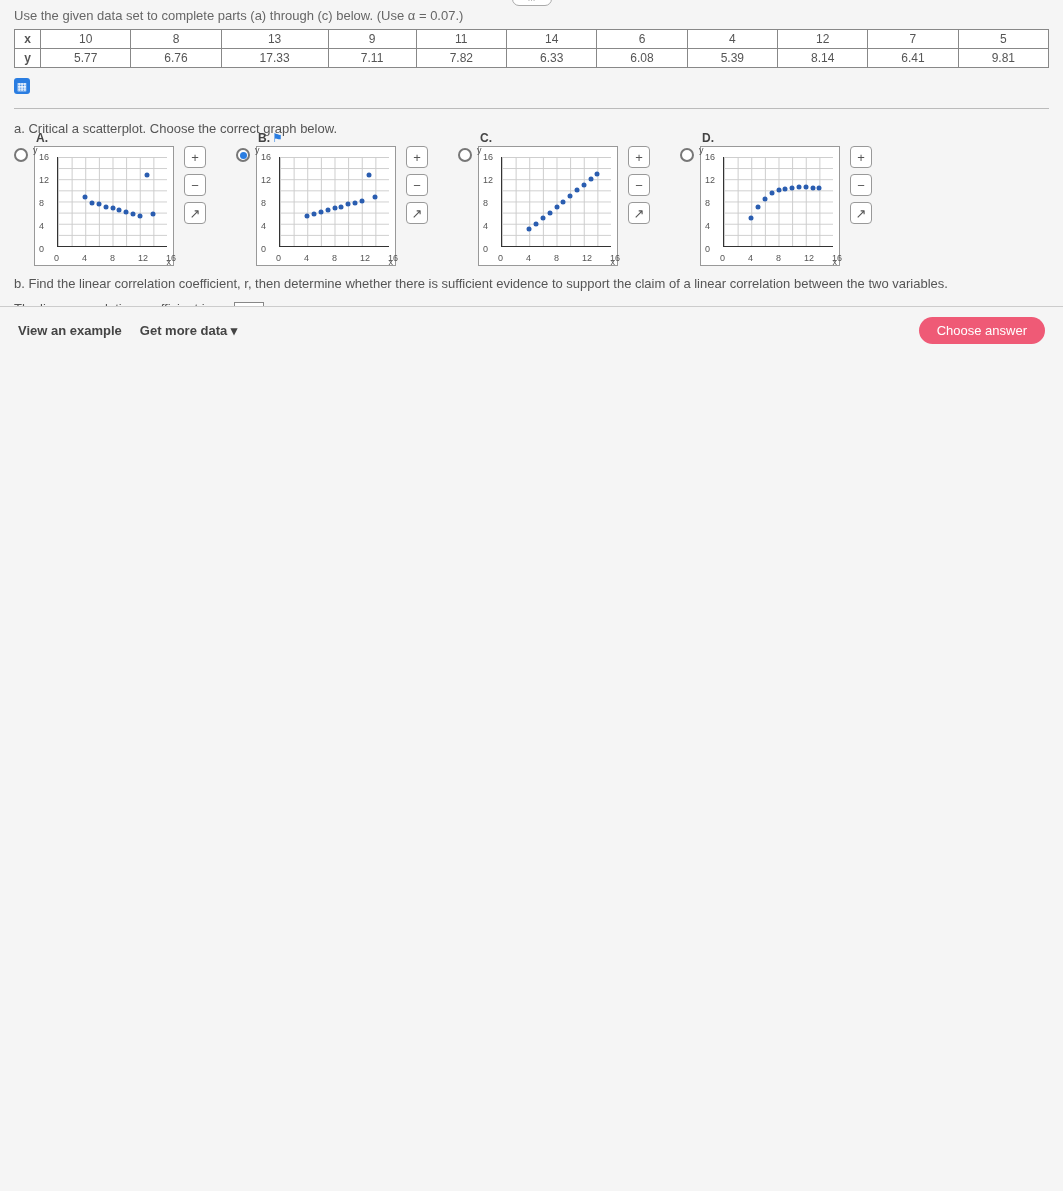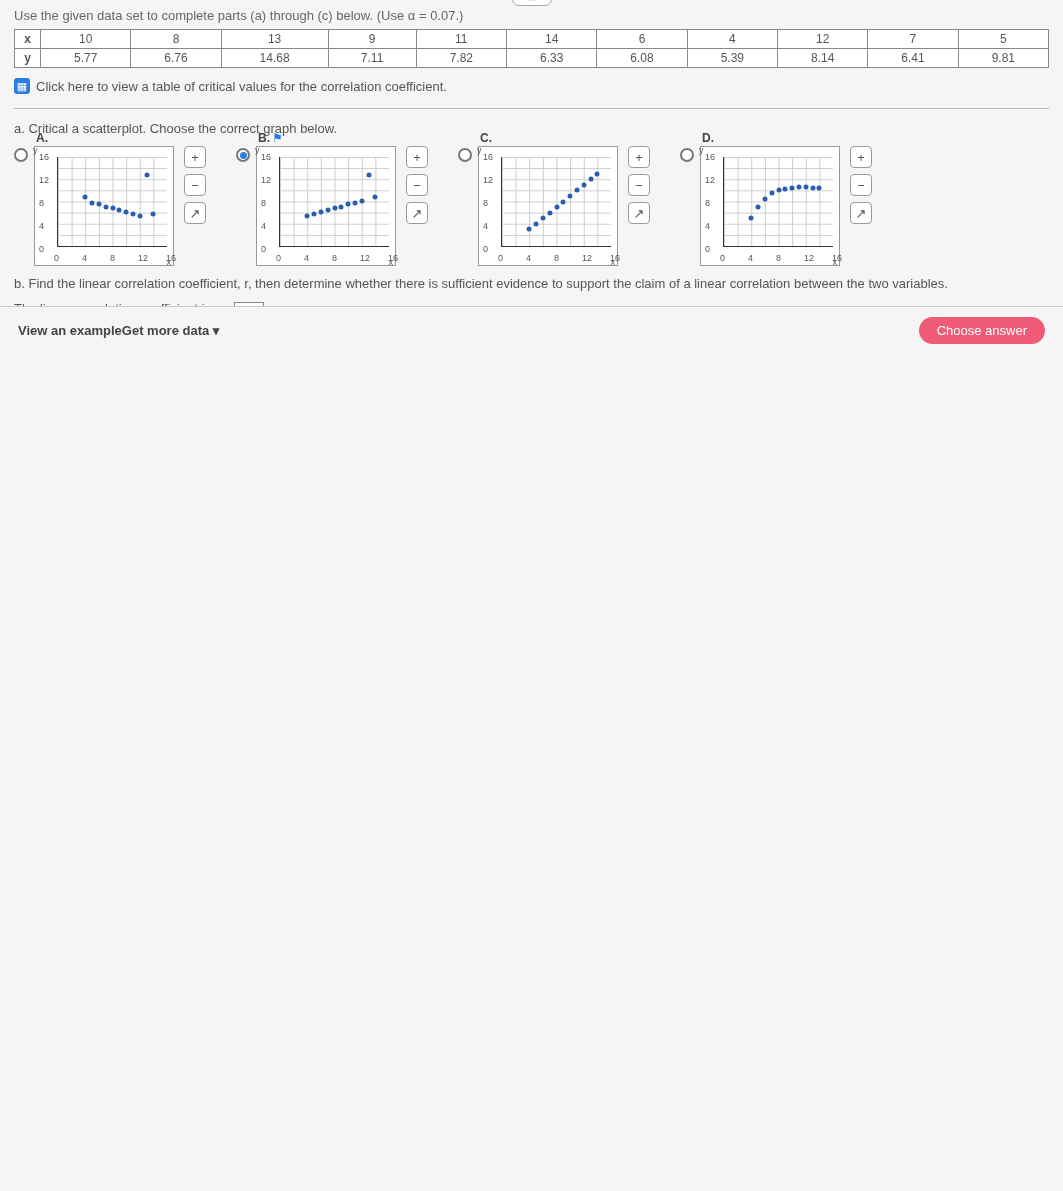--- a/index.html
+++ b/index.html
@@ -107,21 +107,21 @@
     width:18px;height:18px;border:1px solid #aaa;border-radius:3px;
     display:flex;align-items:center;justify-content:center;font-size:10px;color:#666;
     margin-bottom:4px; background:#fff;
   }
   
   .footer{
     position:absolute; left:0; right:0; bottom:0;
     display:flex; justify-content:space-between; align-items:center;
     padding:10px 18px; border-top:1px solid #ccc; background:#f5f5f5;
   }
-  .footer-left{ display:flex; font-weight:bold; color:#444;}
+  .footer-left{ display:flex; gap:18px; font-weight:bold; color:#444;}
   .footer-left span{ cursor:pointer;}
   .check-btn{
     background:#ef5a76; color:#fff; border:none; border-radius:16px;
     padding:6px 18px; font-size:13px;
   }
 </style>
 </head>
 <body>
 
 <div class="prompt-line">Use the given data set to complete parts (a) through (c) below. (Use α = 0.07.)</div>
@@ -139,36 +139,35 @@
         <td>6</td>
         <td>4</td>
         <td>12</td>
         <td>7</td>
         <td>5</td>
       </tr>
   <tr>
     <th>y</th>
   <td>5.77</td>
         <td>6.76</td>
-        <td>14.68</td>
+        <td>17.33</td>
         <td>7.11</td>
         <td>7.82</td>
         <td>6.33</td>
         <td>6.08</td>
         <td>5.39</td>
         <td>8.14</td>
         <td>6.41</td>
         <td>9.81</td>
       </tr>
 </tbody>
   </table>
 
 <div class="link-row">
   <span class="link-icon">▦</span>
-  <span class="link-text">Click here to view a table of critical values for the correlation coefficient.</span>
 </div>
 
 <hr class="divider">
 <span class="divider-pill">…</span>
 
 <div class="section-text">a. Critical a scatterplot. Choose the correct graph below.</div>
 
 <div class="plots-row" id="plots-row">
     <div class="plot-option">
       <div class="radio-col">

